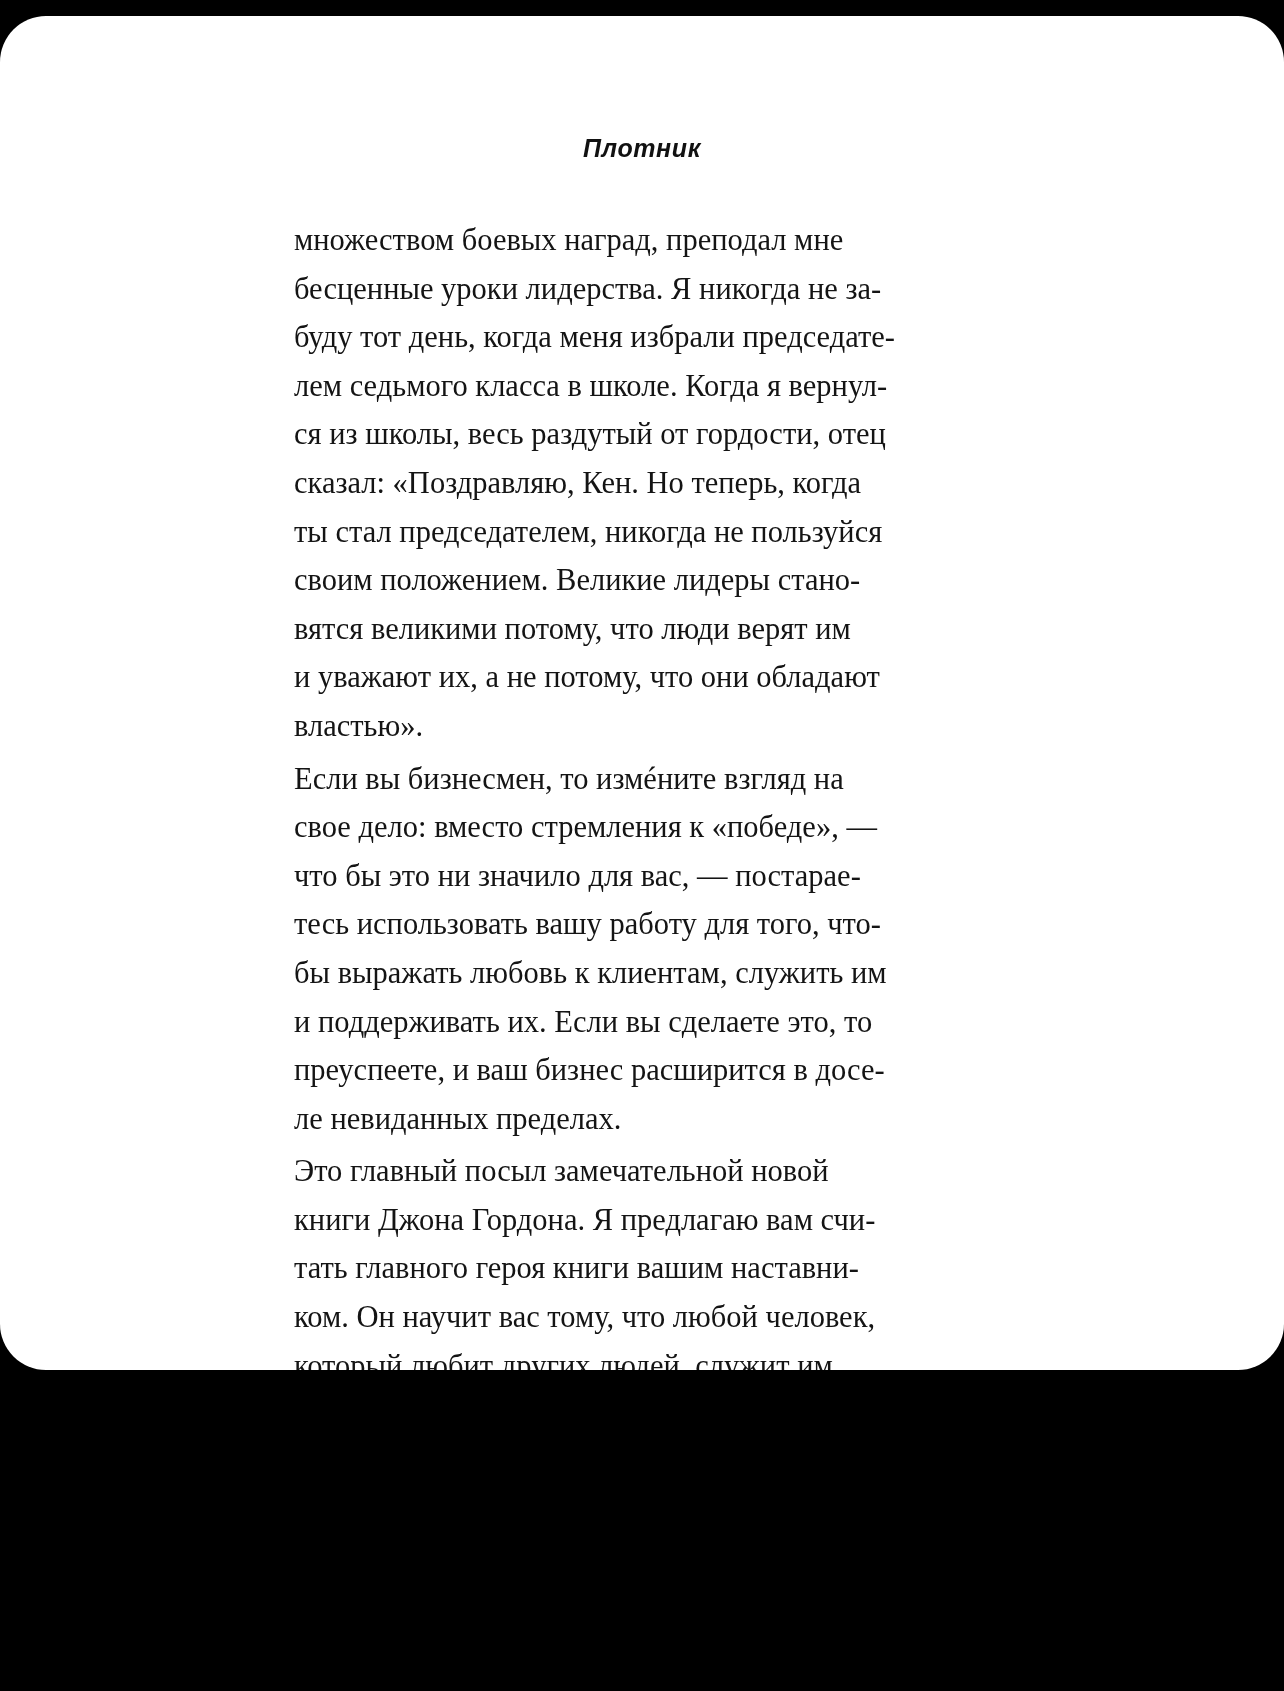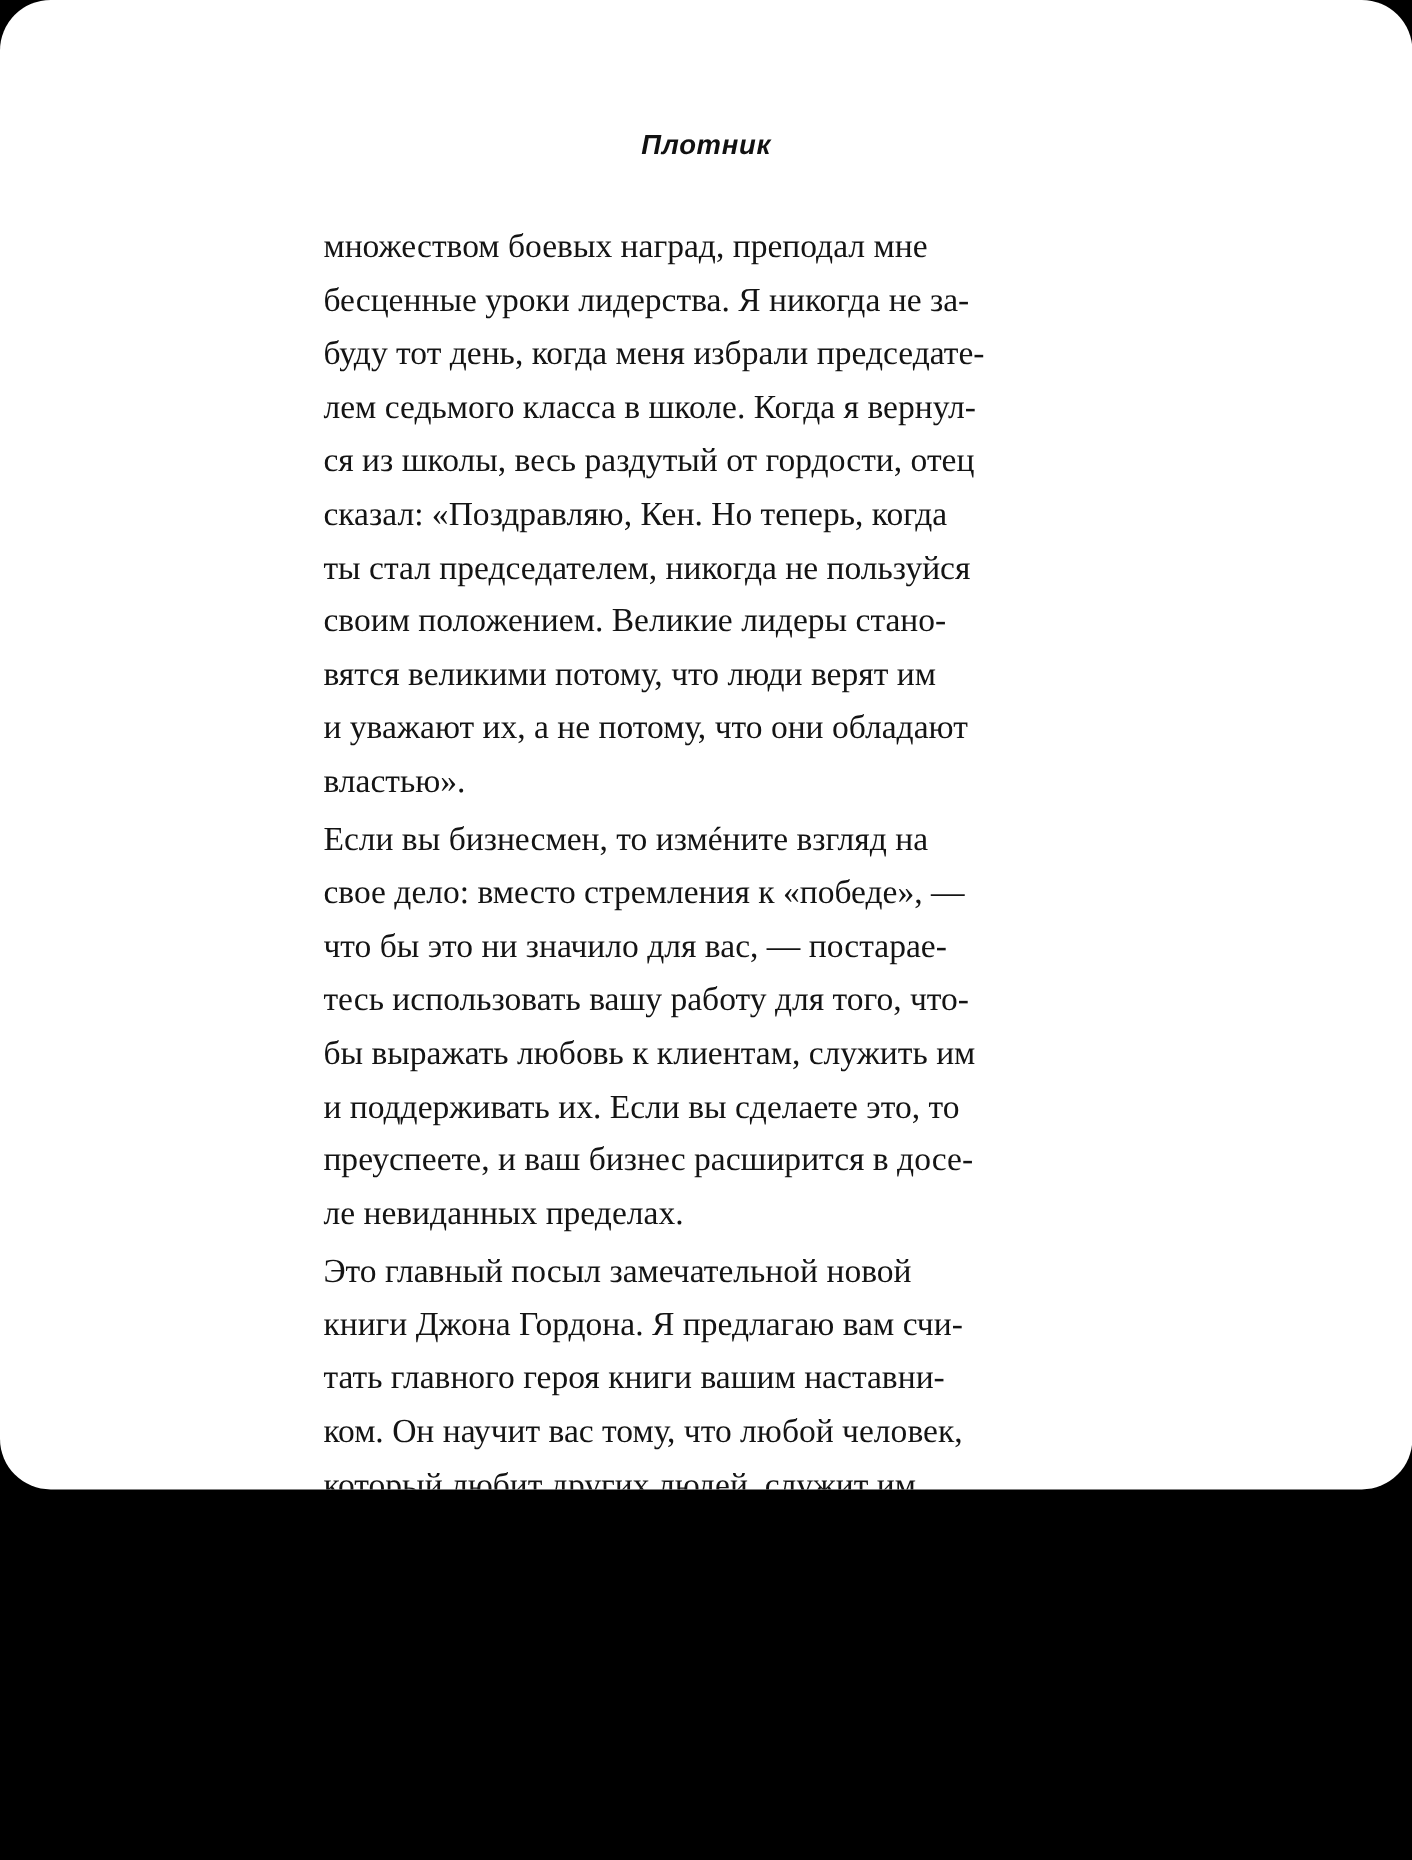--- a/index.html
+++ b/index.html
@@ -11,21 +11,21 @@
   body {
     width: 1284px;
     height: 1691px;
     overflow: hidden;
     font-family: "Liberation Serif", "DejaVu Serif", serif;
   }
 
   #page {
     position: absolute;
     left: 0;
-    top: 0;
+    top: 16px;
     width: 1284px;
     height: 1354px;
     background: #ffffff;
     border-radius: 46px;
     box-sizing: border-box;
     overflow: hidden;
   }
 
   
   .running-head {

